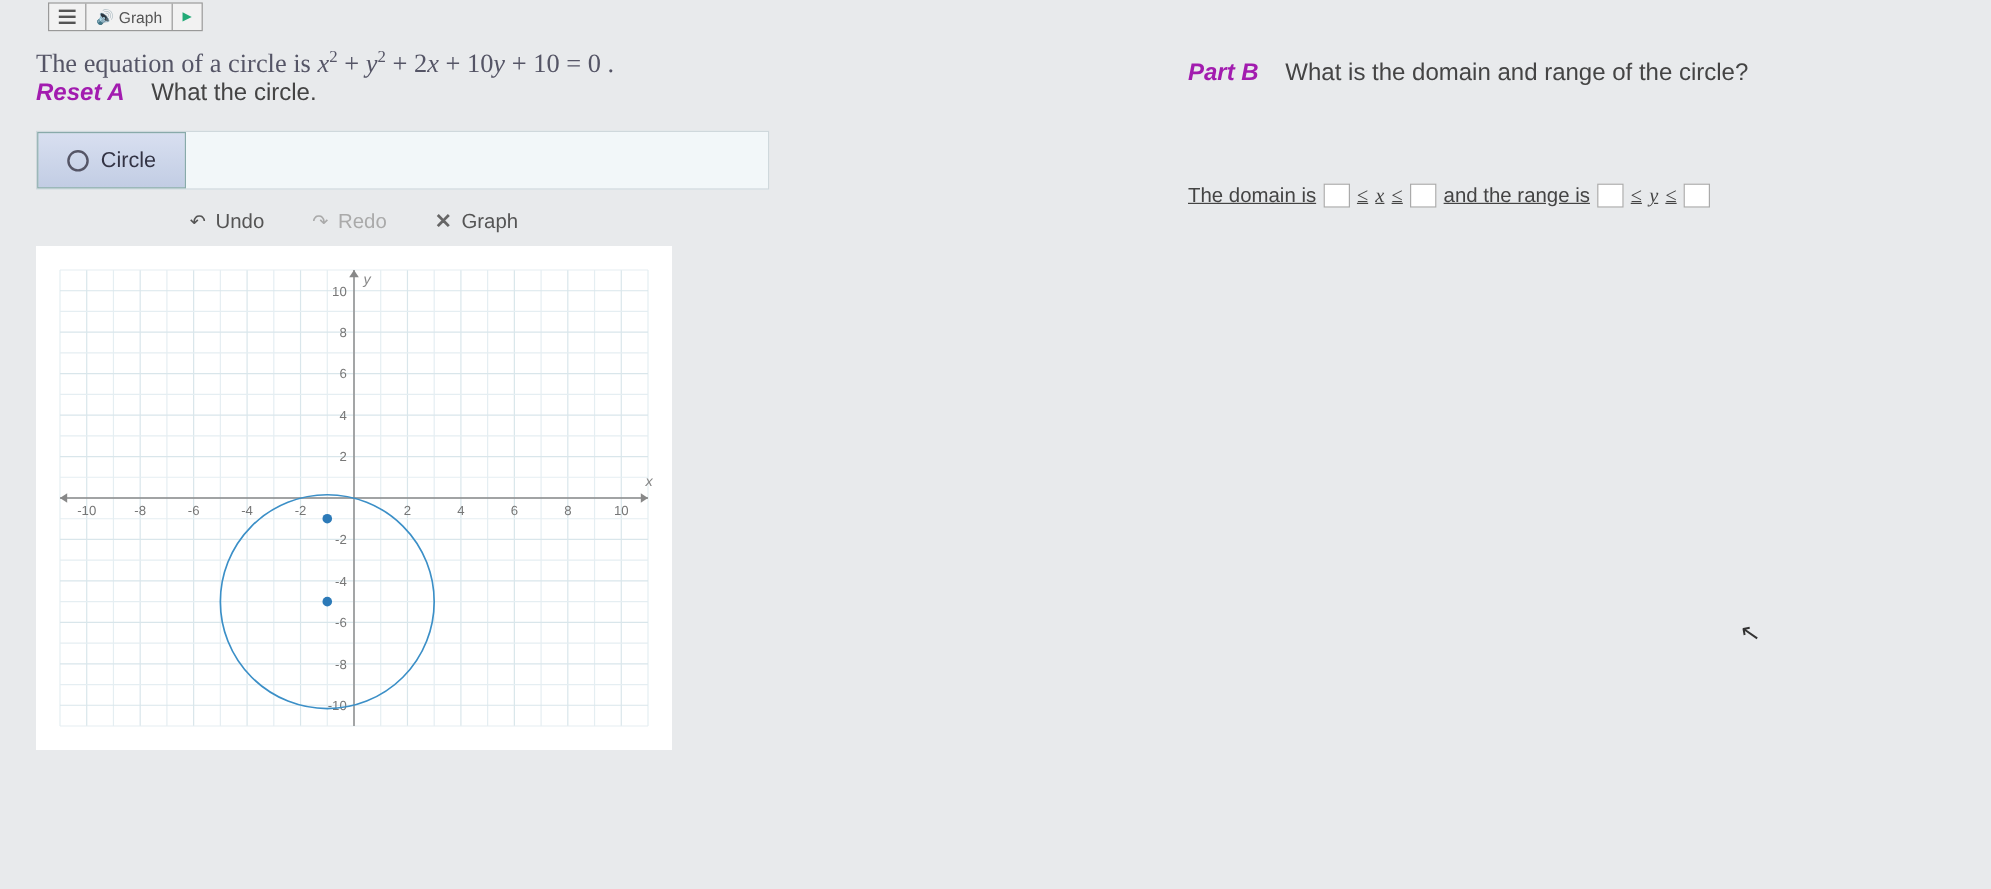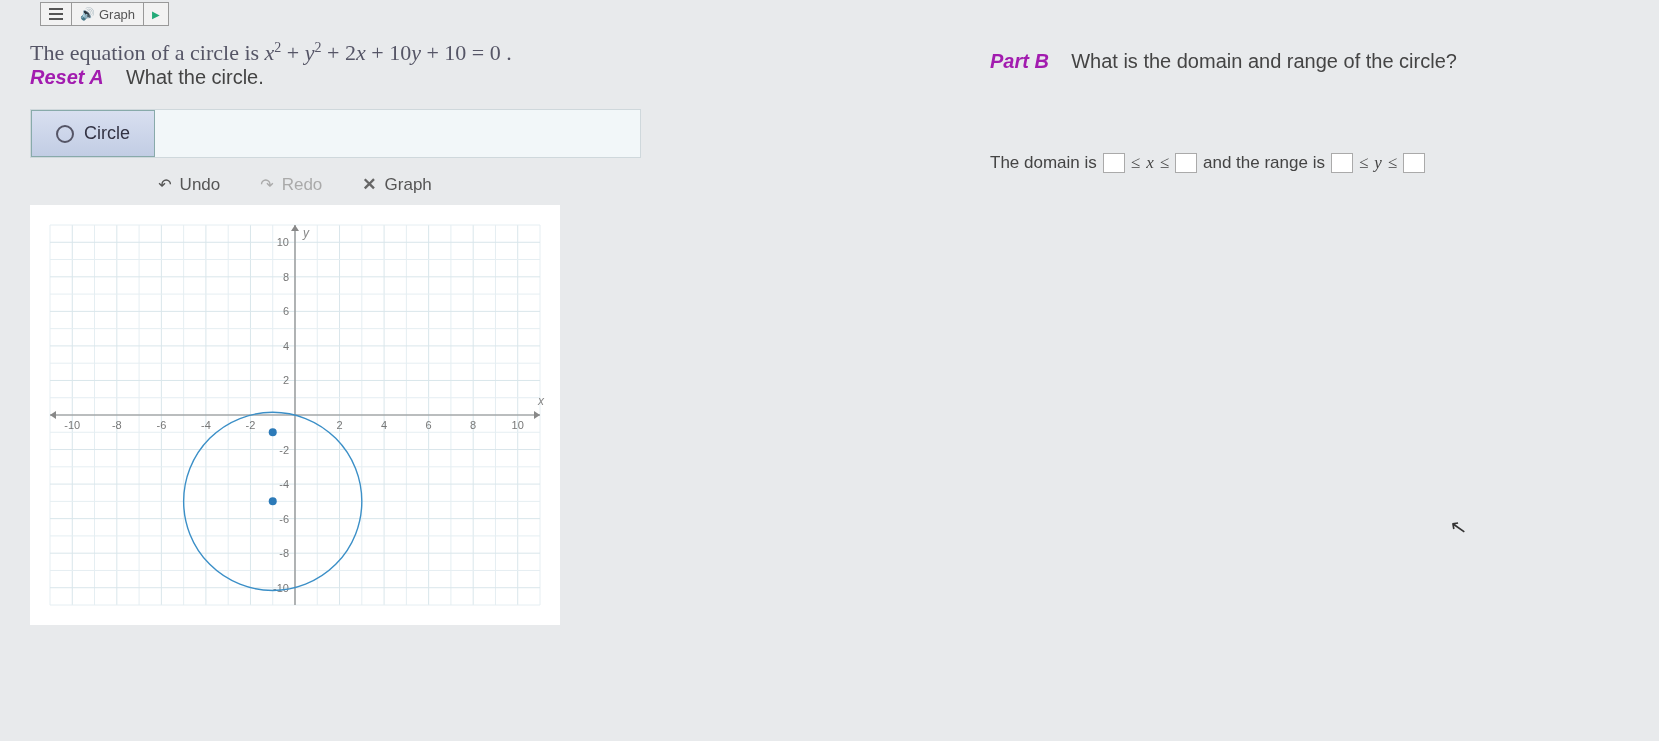--- a/index.html
+++ b/index.html
@@ -121,20 +121,21 @@
   .plot-point { fill:#2c7ab8; }
 
   .right-col .part-text { margin-bottom: 80px; }
   .answer-line {
     font-size: 17px;
     color:#444;
     display:flex;
     align-items:flex-end;
     gap:6px;
     flex-wrap: nowrap;
+    text-decoration: underline;
   }
   .blank-box {
     width: 22px; height: 20px;
     border: 1px solid #aaa;
     background: #fff;
     display: inline-block;
   }
   .le { font-family: 'Times New Roman', serif; font-size:17px; }
   .var { font-style: italic; font-family: 'Times New Roman', serif; }
 

